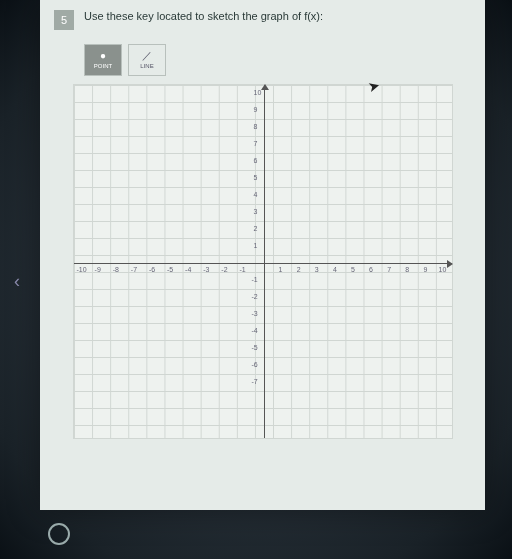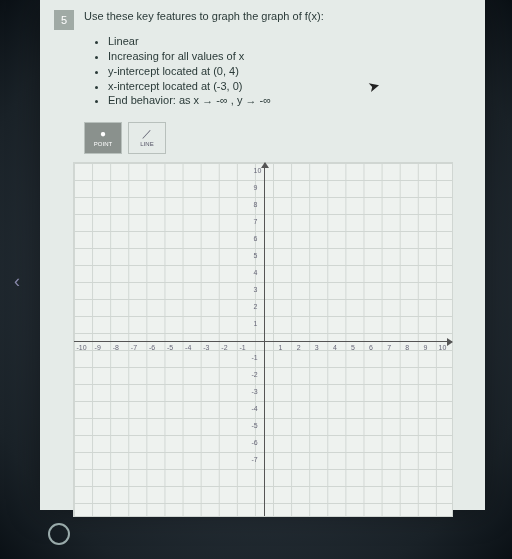--- a/index.html
+++ b/index.html
@@ -63,30 +63,23 @@
     transform: rotate(-15deg);
   }
 </style>
 </head>
 <body>
 
 <div class="page">
 
   <div class="qhead">
     <div class="qnum">5</div>
-    <div class="prompt">Use these key features to graph the graph of f(x):</div>
+    <div class="prompt">Use these key located to sketch the graph of f(x):</div>
   </div>
 
-  <ul class="features">
-    <li>Linear</li>
-    <li>Increasing for all values of x</li>
-    <li>y-intercept located at (0, 4)</li>
-    <li>x-intercept located at (-3, 0)</li>
-    <li>End behavior: as x → -∞ , y → -∞</li>
-  </ul>
 
   <div class="tools">
     <div class="tool active">
       <span class="glyph">●</span>
       <span>POINT</span>
     </div>
     <div class="tool">
       <span class="glyph">／</span>
       <span>LINE</span>
     </div>

